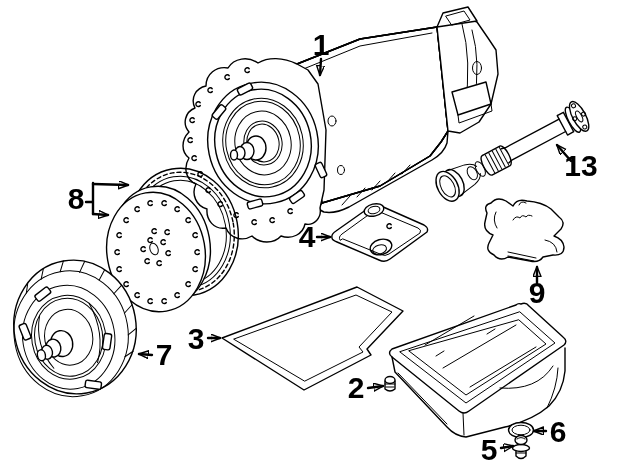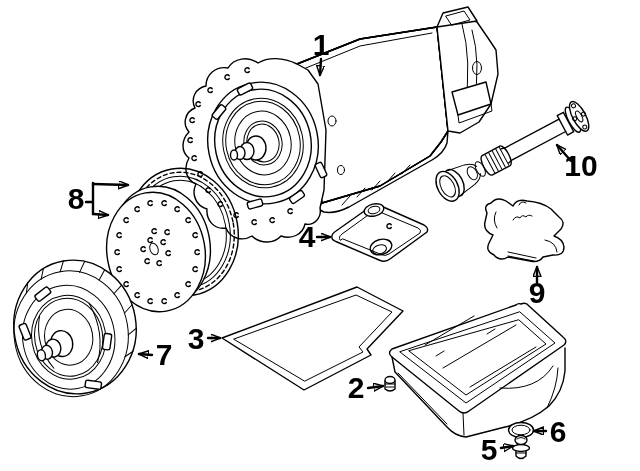--- a/index.html
+++ b/index.html
@@ -274,14 +274,14 @@
 
   <div class="callout" style="left:321px;top:45px;">1</div>
   <div class="callout" style="left:356px;top:388px;">2</div>
   <div class="callout" style="left:196px;top:339px;">3</div>
   <div class="callout" style="left:307px;top:237px;">4</div>
   <div class="callout" style="left:489px;top:450px;">5</div>
   <div class="callout" style="left:558px;top:432px;">6</div>
   <div class="callout" style="left:164px;top:355px;">7</div>
   <div class="callout" style="left:76px;top:199px;">8</div>
   <div class="callout" style="left:537px;top:293px;">9</div>
-  <div class="callout" style="left:581px;top:166px;">10</div>
+  <div class="callout" style="left:581px;top:166px;">13</div>
 </div>
 
 </body></html>

